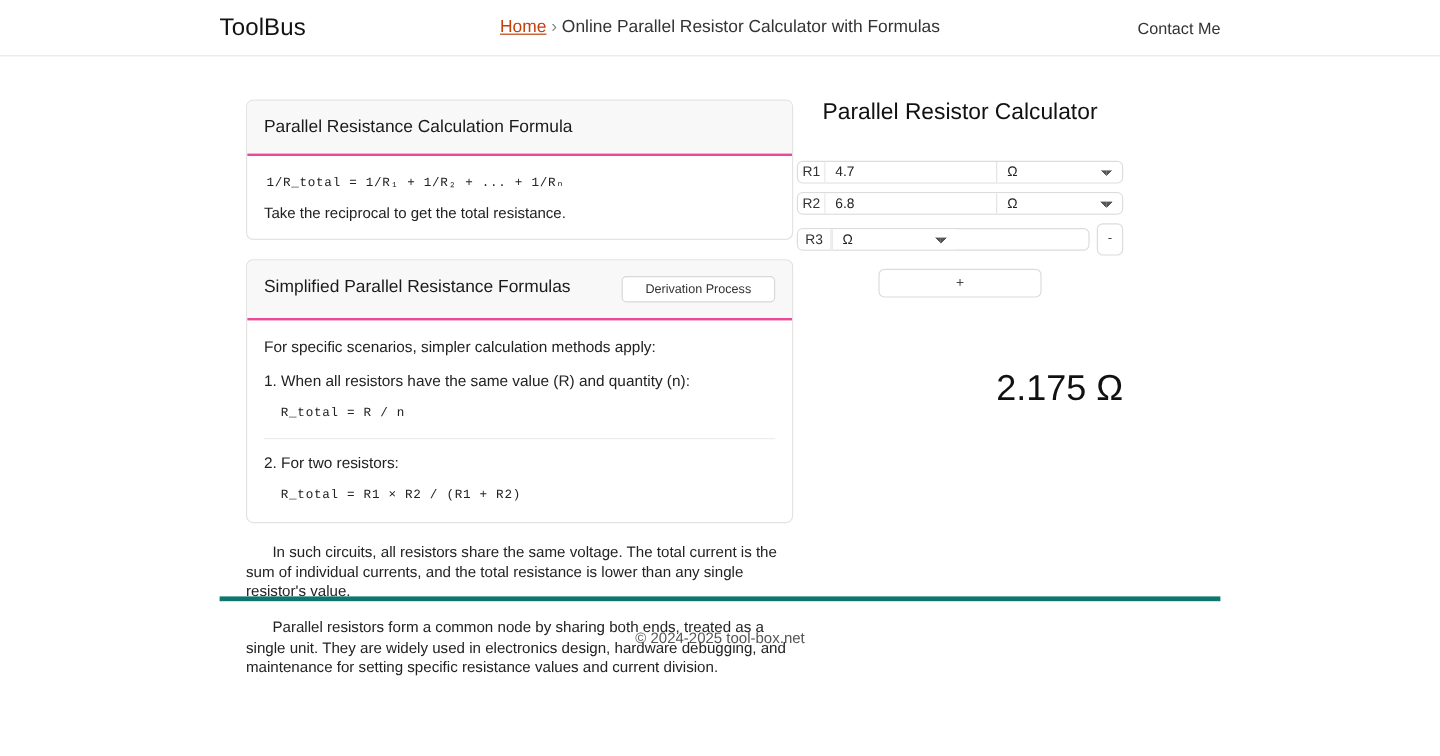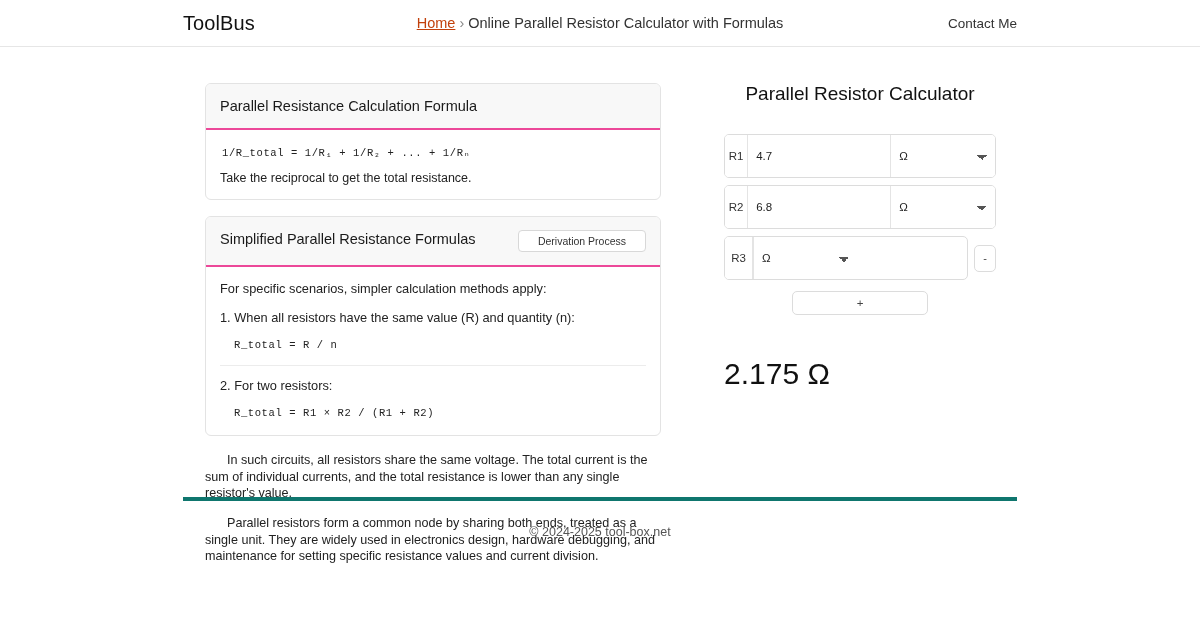--- a/index.html
+++ b/index.html
@@ -131,37 +131,37 @@
     font-size: 12.6px;
     line-height: 1.32;
     color: #222;
     margin: 0 0 13px 0;
   }
   .prose .indent { display: inline-block; width: 22px; }
 
   
   .right-col {
     position: absolute;
-    left: 724px;
+    left: 664px;
     top: 36px;
     width: 272px;
   }
   .calc-title {
     text-align: center;
     font-size: 19px;
     font-weight: 400;
     color: #111;
     margin: 0 0 29px 0;
   }
   .res-row {
     display: flex;
     align-items: stretch;
     border: 1px solid #dcdcdc;
     border-radius: 5px;
-    height: 44px;
+    height: 19px;
     margin-bottom: 7px;
     overflow: hidden;
     background: #fff;
   }
   .res-label {
     width: 28px;
     display: flex;
     align-items: center;
     justify-content: center;
     font-size: 11.5px;
@@ -229,24 +229,24 @@
     margin: 11px auto 0 auto;
     border: 1px solid #dcdcdc;
     border-radius: 5px;
     background: #fff;
     font-size: 11.5px;
     color: #444;
     cursor: pointer;
     font-family: "Liberation Sans", sans-serif;
   }
   .result {
-    text-align: left;
+    text-align: right;
     font-size: 30px;
     color: #111;
-    margin-top: 42px;
+    margin-top: 59px;
     font-weight: 400;
   }
 
   
   .footer {
     position: absolute;
     left: 183px;
     right: 183px;
     bottom: 0;
     height: 66px;

